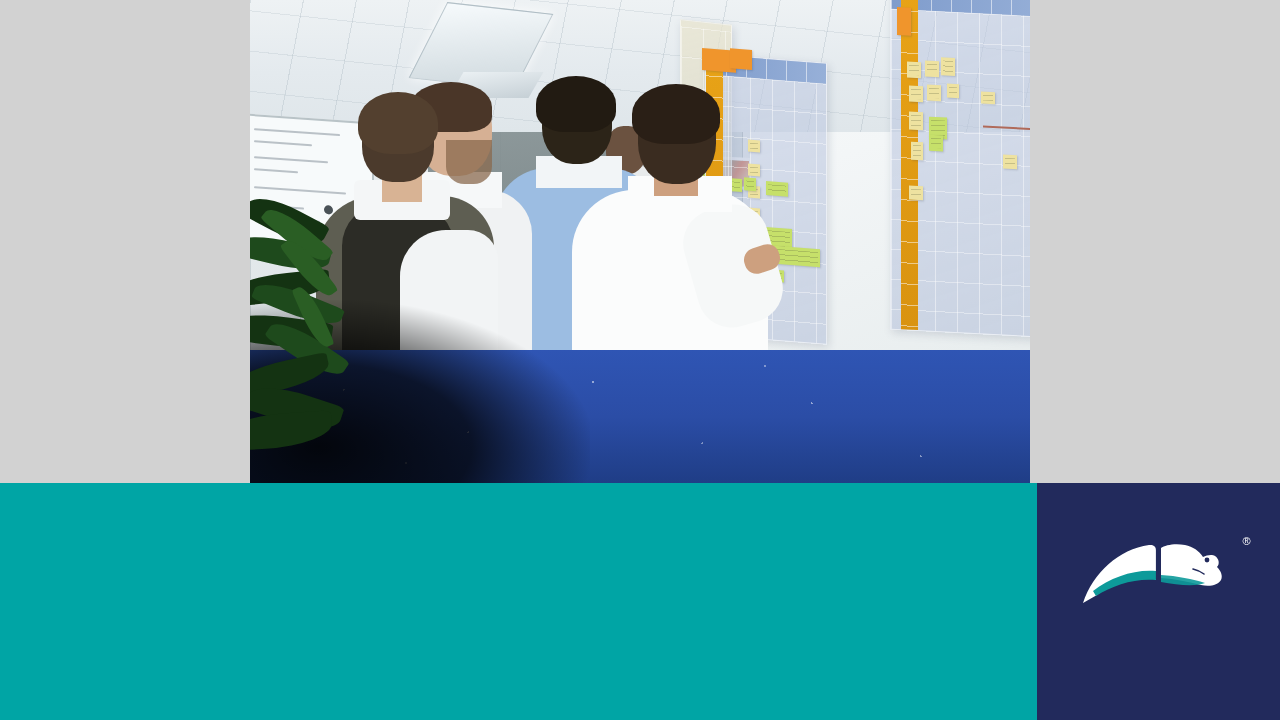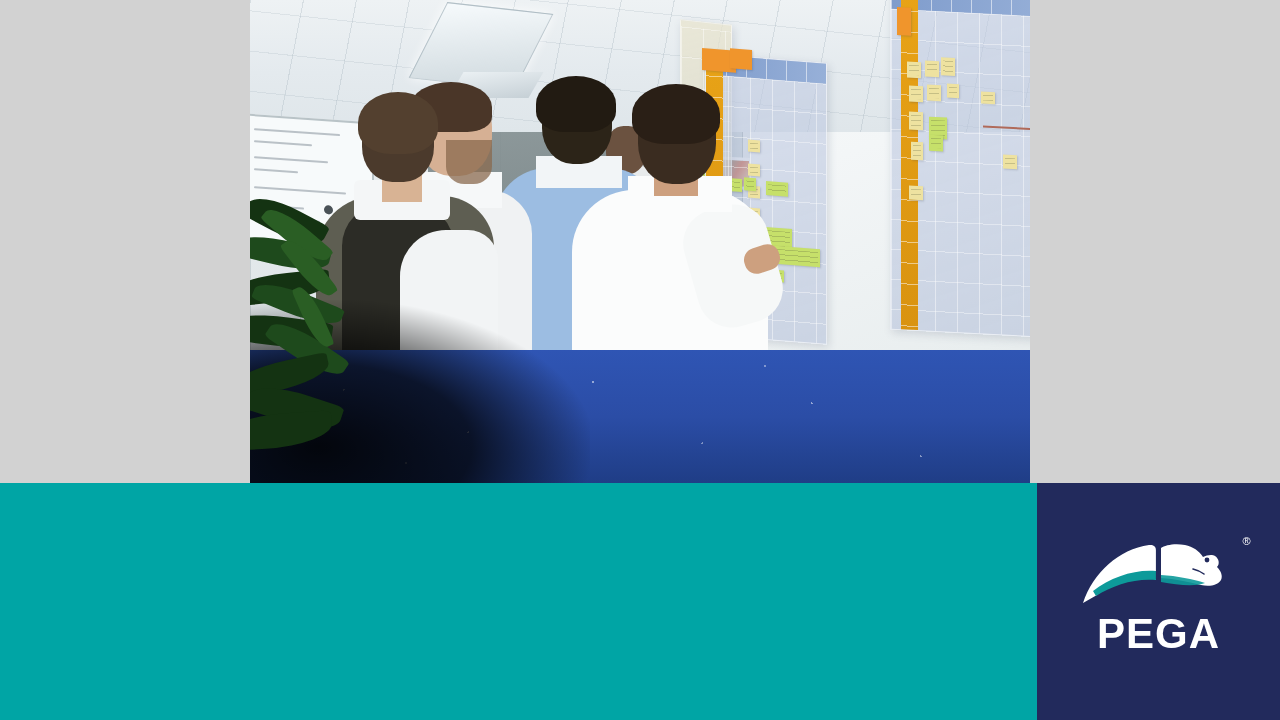--- a/index.html
+++ b/index.html
@@ -547,18 +547,17 @@
         <path d="M14 58 C32 44 56 36 77 38 L77 47 C56 45 34 52 17 63 Z" fill="#0d9a9a"></path>
         <path d="M82 15 C86 12 96 10 106 12 C114 13.6 120 18 124 24
                  C128 22 133 21 136 23 C140 25.6 141 31 138 34
                  C142 38 144 43 142 47 C139 52 131 54 122 52
                  C110 49 96 46 82 45 Z" fill="#ffffff"></path>
         <path d="M82 42 C98 43 114 46 126 50 C116 54 98 52 82 49 Z" fill="#0d9a9a" opacity="0.9"></path>
         <circle cx="128" cy="27" r="2.4" fill="#222a5c"></circle>
         <path d="M114 36 C118 37 122 38.6 125 41" stroke="#222a5c" stroke-width="1.6" fill="none" stroke-linecap="round"></path>
         <path d="M78 14 L78 46" stroke="#222a5c" stroke-width="2.2" fill="none"></path>
       </svg>
-      <span class="logo-word">PEGA</span>
       <span class="logo-reg">®</span>
     </div>
   </div>
 
 </div>
 
 </body></html>

